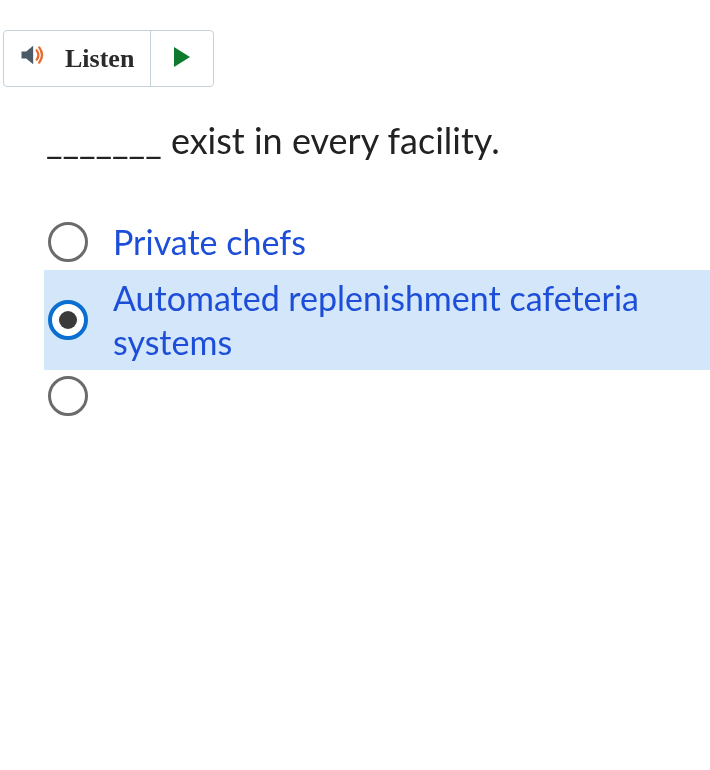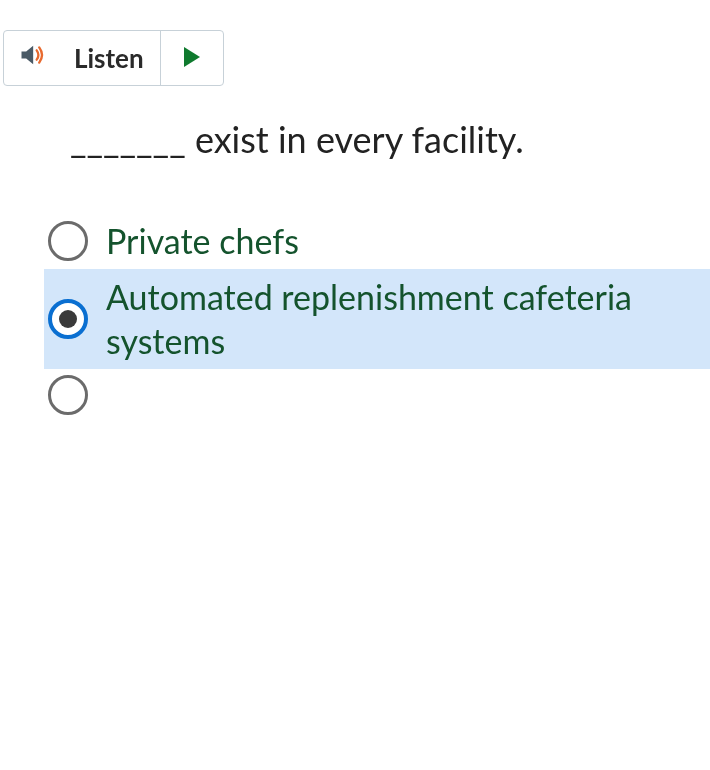--- a/index.html
+++ b/index.html
@@ -19,55 +19,56 @@
       display: inline-flex;
       border: 1px solid #c7d1d8;
       border-radius: 4px;
       margin: 30px 0 0 3px;
       overflow: hidden;
       background: #ffffff;
     }
     .listen-button {
       display: inline-flex;
       align-items: center;
-      gap: 28px;
+      gap: 19px;
       padding: 10px 16px 10px 14px;
       font-size: 26px;
       font-weight: 700;
       color: #2a2a2a;
       cursor: pointer;
       border-right: 1px solid #c7d1d8;
+      font-family: Liberation Serif, serif;
     }
     .play-button {
       display: inline-flex;
       align-items: center;
       justify-content: center;
       padding: 10px 20px;
       cursor: pointer;
     }
     .question-stem {
       font-size: 36px;
       color: #222;
-      margin: 30px 0 50px 70px;
+      margin: 30px 0 50px 46px;
       padding-right: 20px;
       line-height: 1.3;
       font-weight: 400;
     }
     .options {
       margin-left: 44px;
       margin-right: 0;
     }
     .option {
       display: flex;
       align-items: center;
-      gap: 18px;
+      gap: 25px;
       padding: 6px 10px 6px 4px;
       font-size: 34px;
       line-height: 1.3;
-      color: #14532d;
+      color: #1d4ed8;
       cursor: pointer;
     }
     .option.selected {
       background: #d3e6fa;
     }
     .radio {
       flex: 0 0 auto;
       width: 40px;
       height: 40px;
       border: 3px solid #6b6b6b;

